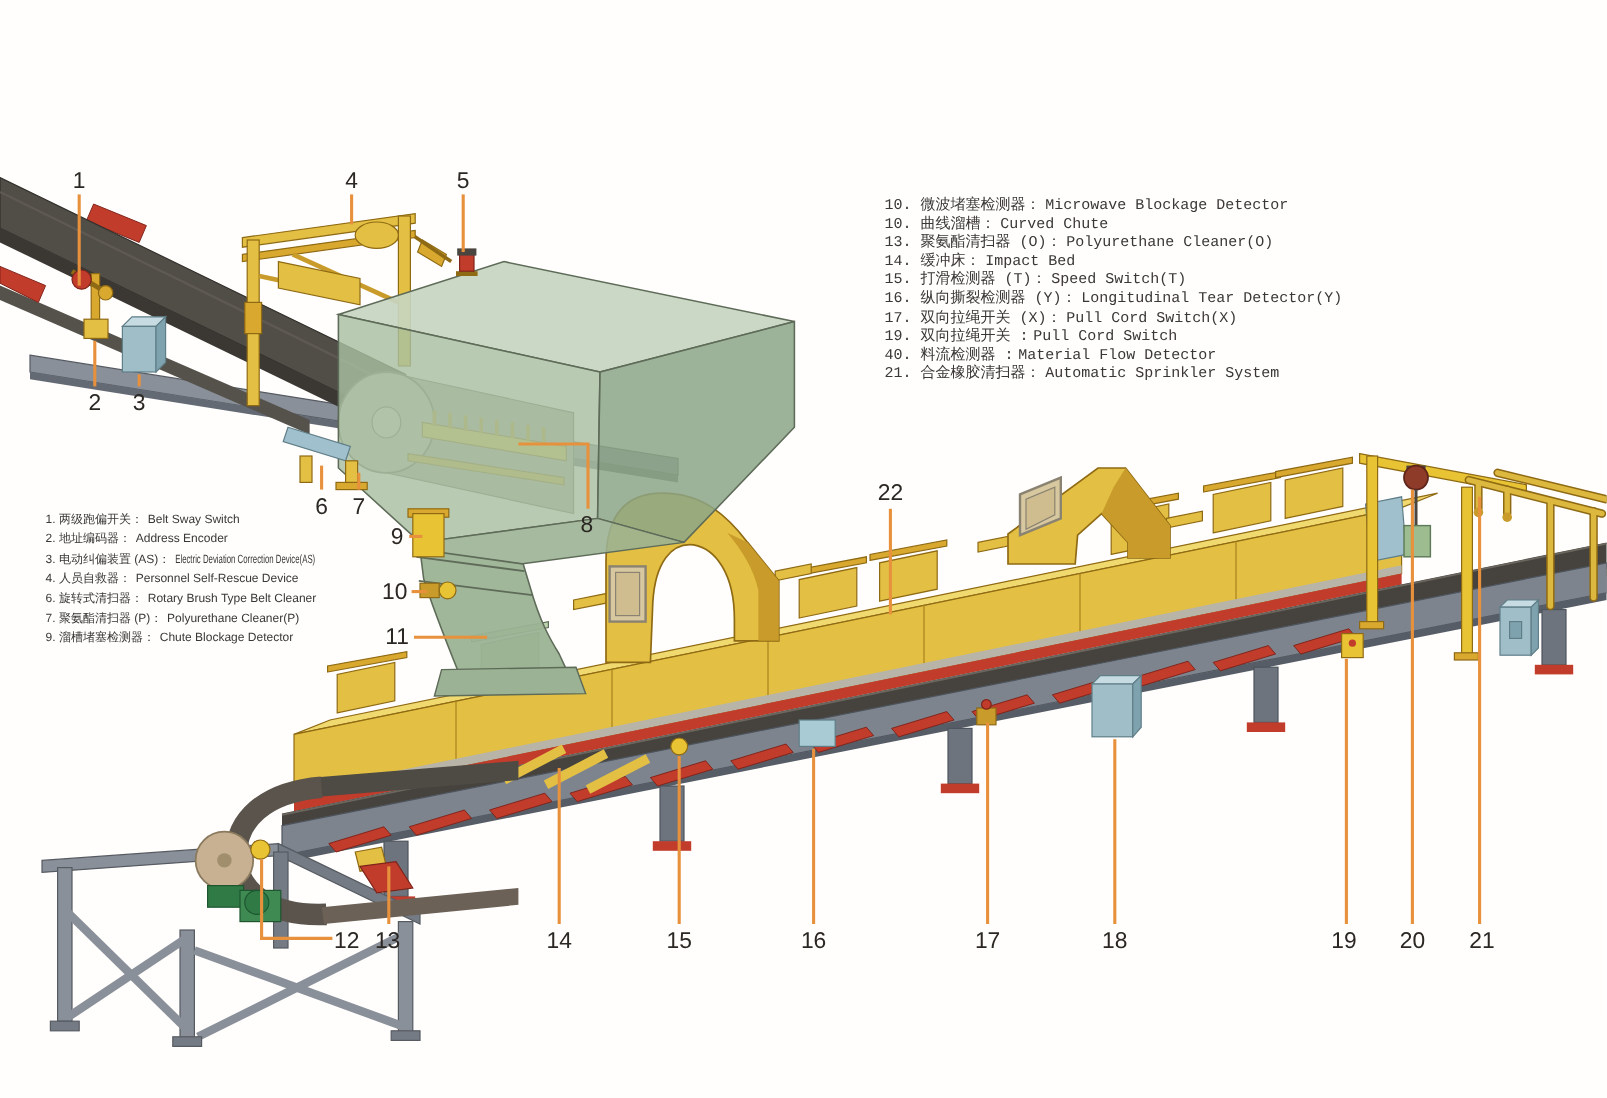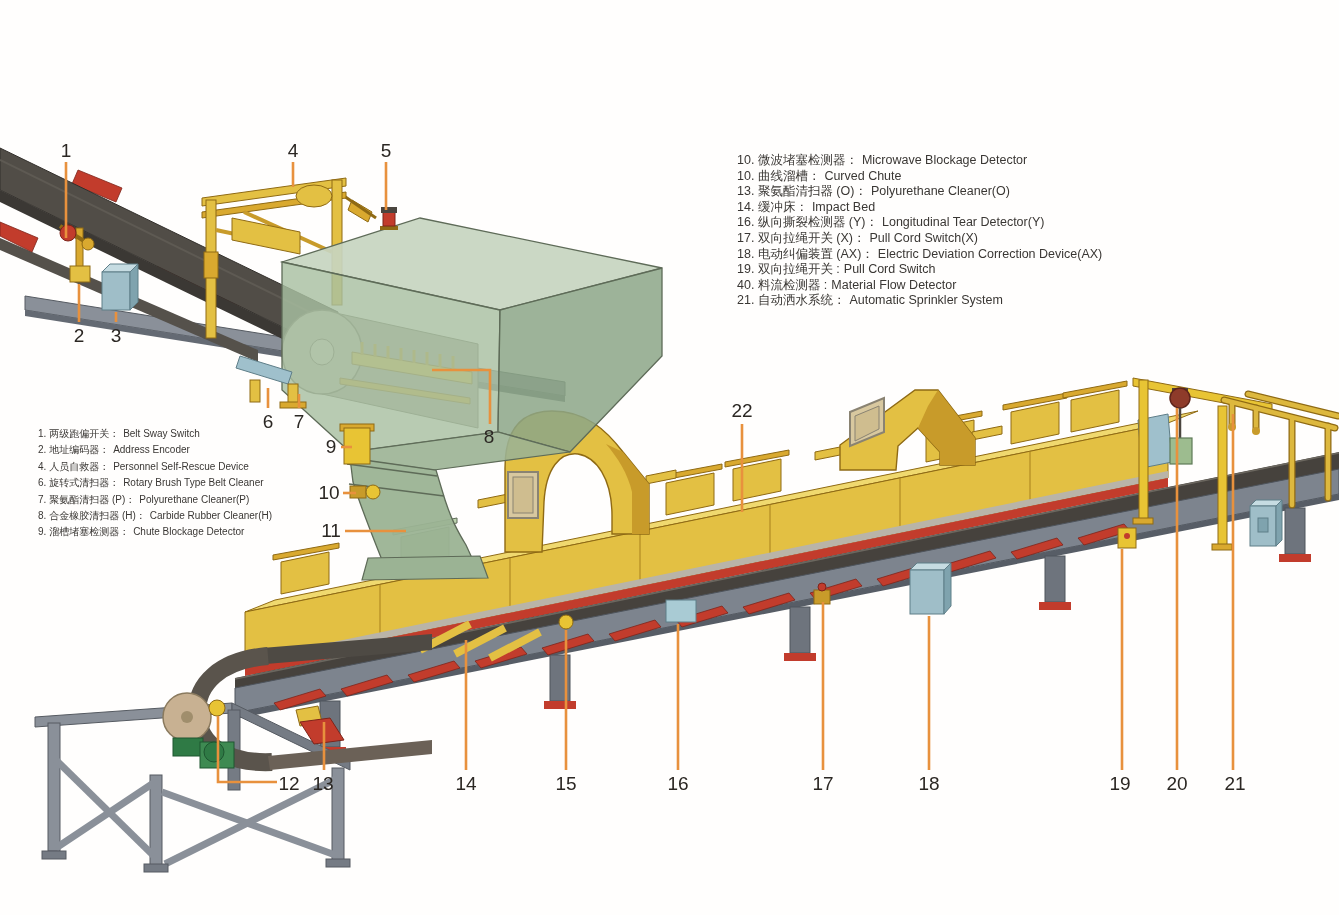--- a/index.html
+++ b/index.html
@@ -3,21 +3,21 @@
 <meta charset="utf-8">
 <style>
   html,body{margin:0;padding:0;background:#fff;}
   #stage{position:relative;width:1339px;height:915px;background:#fffefd;overflow:hidden;
          font-family:"Liberation Sans","DejaVu Sans",sans-serif;}
   #drawing{position:absolute;left:0;top:0;}
   .legend{position:absolute;color:#3a3734;white-space:nowrap;}
   .legend .li{white-space:nowrap;}
   .legend .en{margin-left:4px;}
   #legend-left{left:38px;top:426px;font-size:10px;line-height:16.4px;}
-  #legend-right{left:737px;top:153px;font-size:12.5px;line-height:15.6px;}
+  #legend-right{left:737px;top:164px;font-size:12.5px;line-height:15.6px;font-family:Liberation Mono, monospace;}
   #legend-left .li-3 .en{display:inline-block;transform:scaleX(0.65);transform-origin:0 60%;}
   .callout-num{font:19px "Liberation Sans",sans-serif;fill:#2b2723;}
 </style>
 </head>
 <body>
 
 <div id="stage">
 
 <svg id="drawing" width="1339" height="915" viewBox="0 0 1339 915">
 
@@ -359,33 +359,33 @@
     <text class="callout-num" x="1120" y="790" text-anchor="middle">19</text>
     <text class="callout-num" x="1177" y="790" text-anchor="middle">20</text>
     <text class="callout-num" x="1235" y="790" text-anchor="middle">21</text>
     <text class="callout-num" x="742" y="417" text-anchor="middle">22</text>
   </g>
 </svg>
 
 <div id="legend-left" class="legend">
   <div class="li li-1"><span>1.</span> <span>两级跑偏开关：</span><span class="en">Belt Sway Switch</span></div>
   <div class="li li-2"><span>2.</span> <span>地址编码器：</span><span class="en">Address Encoder</span></div>
+  <div class="li li-3"><span>3.</span> <span>电动纠偏装置 (AS)：</span><span class="en">Electric Deviation Correction Device(AS)</span></div>
   <div class="li li-4"><span>4.</span> <span>人员自救器：</span><span class="en">Personnel Self-Rescue Device</span></div>
   <div class="li li-6"><span>6.</span> <span>旋转式清扫器：</span><span class="en">Rotary Brush Type Belt Cleaner</span></div>
   <div class="li li-7"><span>7.</span> <span>聚氨酯清扫器 (P)：</span><span class="en">Polyurethane Cleaner(P)</span></div>
-  <div class="li li-8"><span>8.</span> <span>合金橡胶清扫器 (H)：</span><span class="en">Carbide Rubber Cleaner(H)</span></div>
   <div class="li li-9"><span>9.</span> <span>溜槽堵塞检测器：</span><span class="en">Chute Blockage Detector</span></div>
 </div>
 
 <div id="legend-right" class="legend">
   <div class="li"><span>10.</span> <span>微波堵塞检测器：</span><span class="en">Microwave Blockage Detector</span></div>
   <div class="li"><span>10.</span> <span>曲线溜槽：</span><span class="en">Curved Chute</span></div>
   <div class="li"><span>13.</span> <span>聚氨酯清扫器 (O)：</span><span class="en">Polyurethane Cleaner(O)</span></div>
   <div class="li"><span>14.</span> <span>缓冲床：</span><span class="en">Impact Bed</span></div>
+  <div class="li"><span>15.</span> <span>打滑检测器 (T)：</span><span class="en">Speed Switch(T)</span></div>
   <div class="li"><span>16.</span> <span>纵向撕裂检测器 (Y)：</span><span class="en">Longitudinal Tear Detector(Y)</span></div>
   <div class="li"><span>17.</span> <span>双向拉绳开关 (X)：</span><span class="en">Pull Cord Switch(X)</span></div>
-  <div class="li"><span>18.</span> <span>电动纠偏装置 (AX)：</span><span class="en">Electric Deviation Correction Device(AX)</span></div>
   <div class="li"><span>19.</span> <span>双向拉绳开关 :</span><span class="en">Pull Cord Switch</span></div>
   <div class="li"><span>40.</span> <span>料流检测器 :</span><span class="en">Material Flow Detector</span></div>
-  <div class="li"><span>21.</span> <span>自动洒水系统：</span><span class="en">Automatic Sprinkler System</span></div>
+  <div class="li"><span>21.</span> <span>合金橡胶清扫器：</span><span class="en">Automatic Sprinkler System</span></div>
 </div>
 
 </div>
 
 </body></html>

